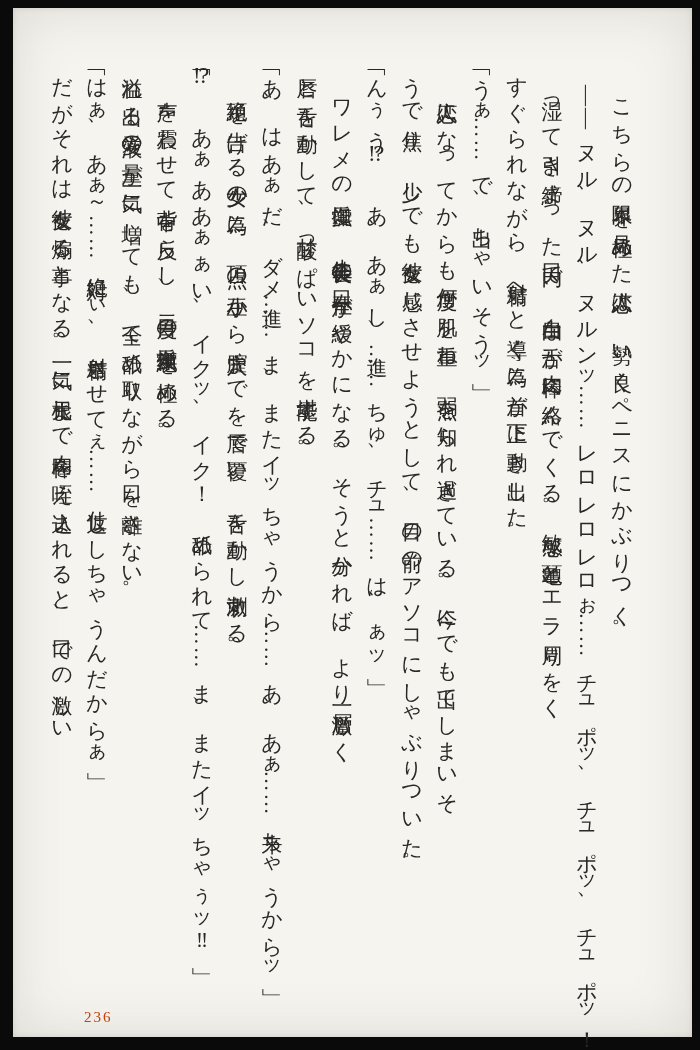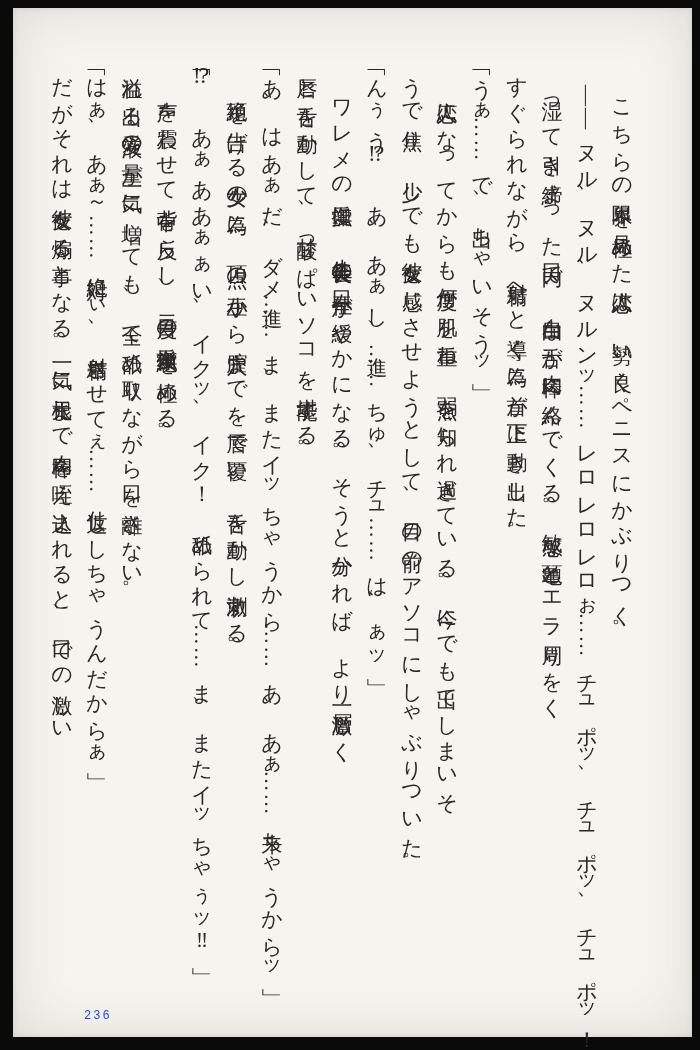--- a/index.html
+++ b/index.html
@@ -37,24 +37,24 @@
   .tcol {
     line-height: 35px;
     letter-spacing: 2px;
     white-space: nowrap;
     text-align: start;
   }
   .page-number {
     position: absolute;
     left: 71px;
     top: 1001px;
-    font-family: Liberation Mono, monospace;
-    font-size: 12px;
+    font-family: Liberation Serif, serif;
+    font-size: 15px;
     letter-spacing: 2px;
-    color: #1d4ed8;
+    color: #c2410c;
   }
 </style>
 </head>
 <body>
 
 <div class="scan-frame">
   <div class="book-page">
     <div class="text-area">
       <div class="tcol">　こちらの限界を見極めた恋人は、勢い良くペニスにかぶりつく。</div>
       <div class="tcol">　――ヌル、ヌル、ヌルンッ……レロレロレロぉ……チュポッ、チュポッ、チュポッ！</div>

